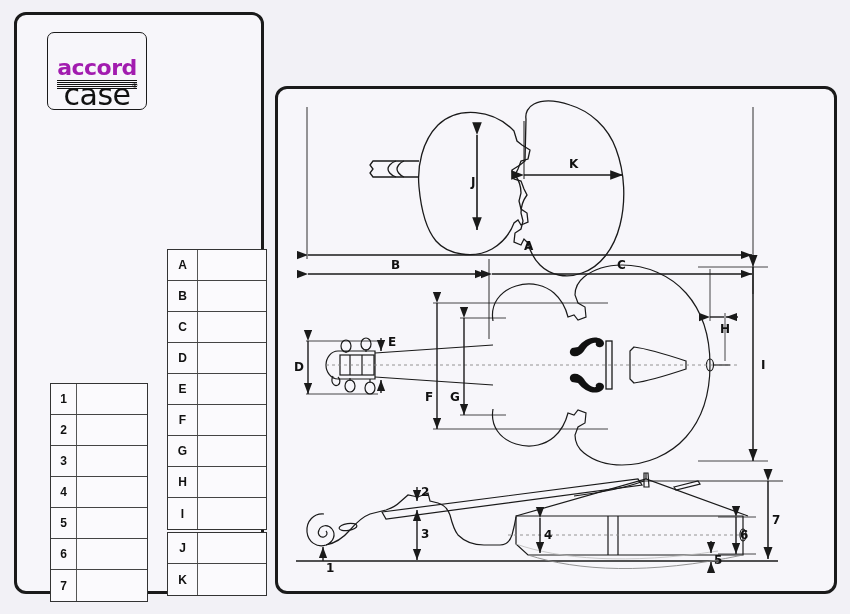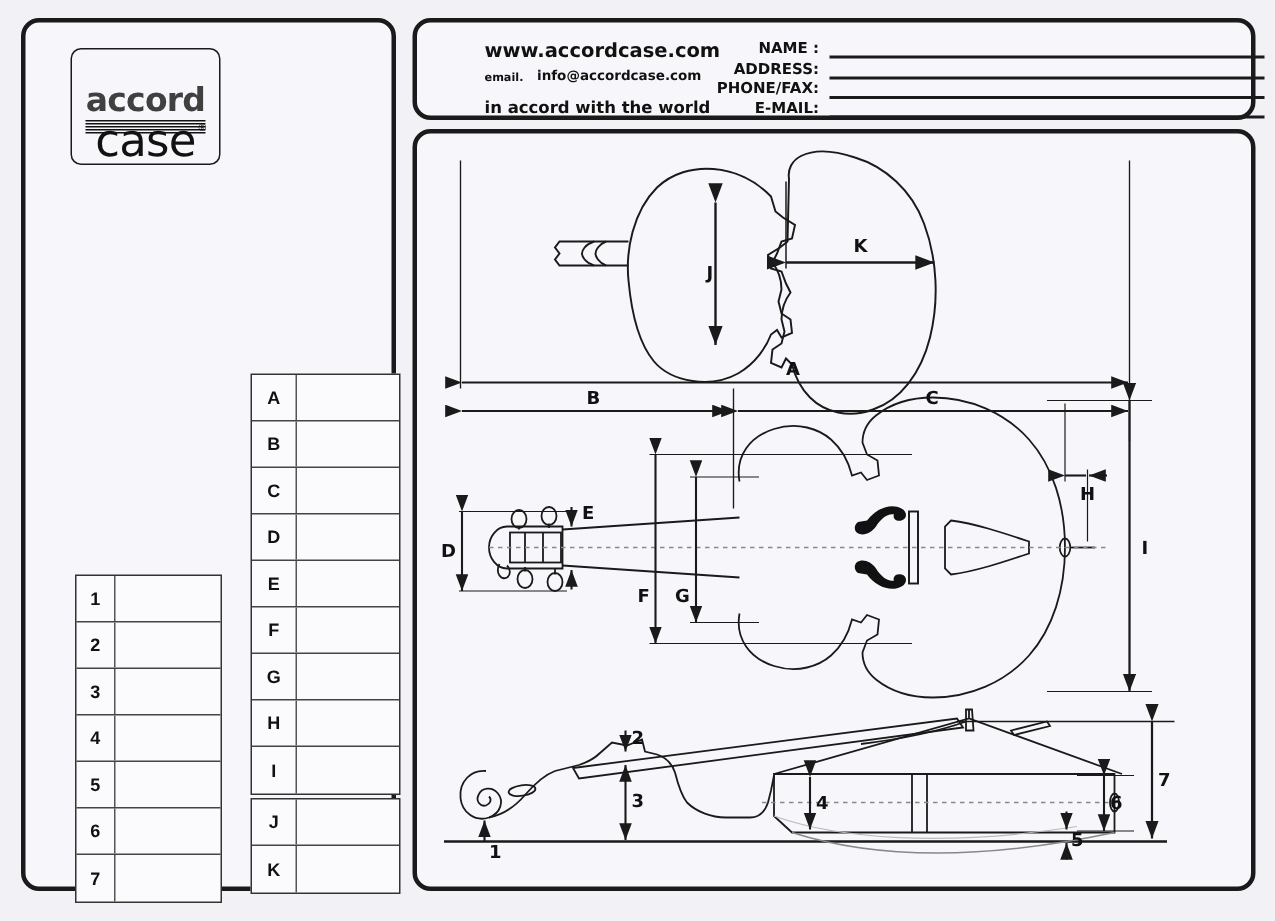--- a/index.html
+++ b/index.html
@@ -26,21 +26,21 @@
 
   
   #logo-box{
     position:absolute;left:30px;top:17px;width:100px;height:78px;
     border:1.5px solid #1a1a1a;border-radius:7px;background:#f7f6fa;
     box-sizing:border-box;
     display:flex;flex-direction:column;align-items:center;justify-content:center;
   }
   #logo-accord{
     font-size:22px;font-weight:bold;letter-spacing:-0.5px;line-height:1;
-    color:#404040;font-family:"DejaVu Sans", sans-serif;margin-top:24px;
+    color:#a21caf;font-family:"DejaVu Sans", sans-serif;margin-top:24px;
   }
   #logo-staff{width:80px;height:9px;margin:1px 0 0 0;position:relative;}
   #logo-staff i{position:absolute;left:0;width:80px;height:1px;background:#111;display:block;}
   #logo-case-wrap{position:relative;}
   #logo-case{
     font-size:30px;line-height:1;color:#111;letter-spacing:-0.5px;
     font-family:"DejaVu Sans", sans-serif;
   }
   #logo-reg{position:absolute;right:-7px;top:2px;font-size:7px;color:#111;}
 
@@ -179,36 +179,20 @@
         <div class="mkey">J</div>
         <div class="mval"></div>
       </div>
       <div class="mrow">
         <div class="mkey">K</div>
         <div class="mval"></div>
       </div>
     </div>
   </div>
 
-  <div class="panel" id="header-panel">
-    <div id="hdr-web">www.accordcase.com</div>
-    <div id="hdr-email-label">email.</div>
-    <div id="hdr-email">info@accordcase.com</div>
-    <div id="hdr-slogan">in accord with the world</div>
-
-    <div class="fld" style="left:158px;top:12px;">NAME :</div>
-    <div class="fld" style="left:158px;top:26px;">ADDRESS:</div>
-    <div class="fld" style="left:158px;top:39px;">PHONE/FAX:</div>
-    <div class="fld" style="left:158px;top:52px;">E-MAIL:</div>
-
-    <div class="fline" style="left:275px;top:22px;"></div>
-    <div class="fline" style="left:275px;top:36px;"></div>
-    <div class="fline" style="left:275px;top:49px;"></div>
-    <div class="fline" style="left:275px;top:62px;"></div>
-  </div>
 
   <div class="panel" id="main-panel">
 
 
     <svg class="ov" viewBox="0 0 562 508">
       <defs>
         <marker id="ah" markerWidth="9" markerHeight="9" refX="8" refY="3" orient="auto">
           <path d="M0,0 L8,3 L0,6 z" fill="#1a1a1a"></path>
         </marker>
         <marker id="ahs" markerWidth="9" markerHeight="9" refX="8" refY="3" orient="auto">

